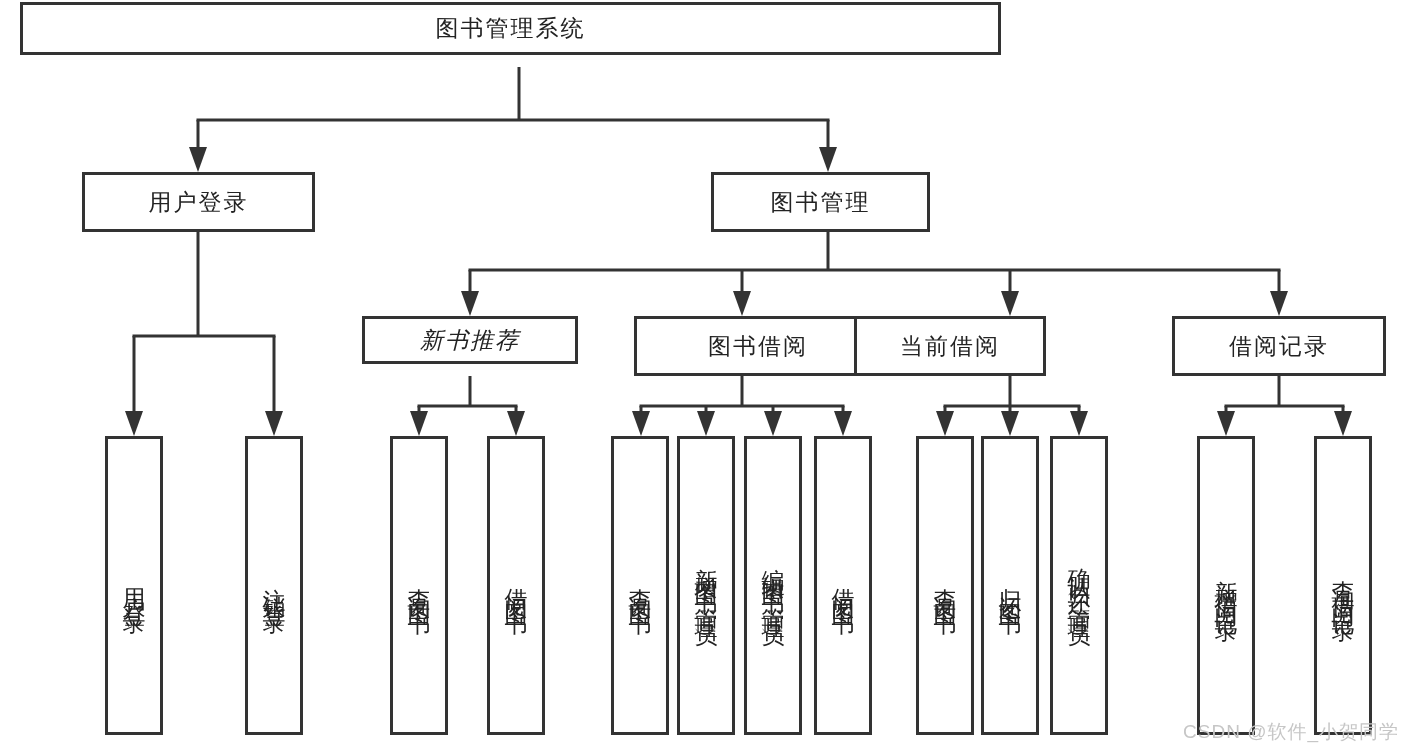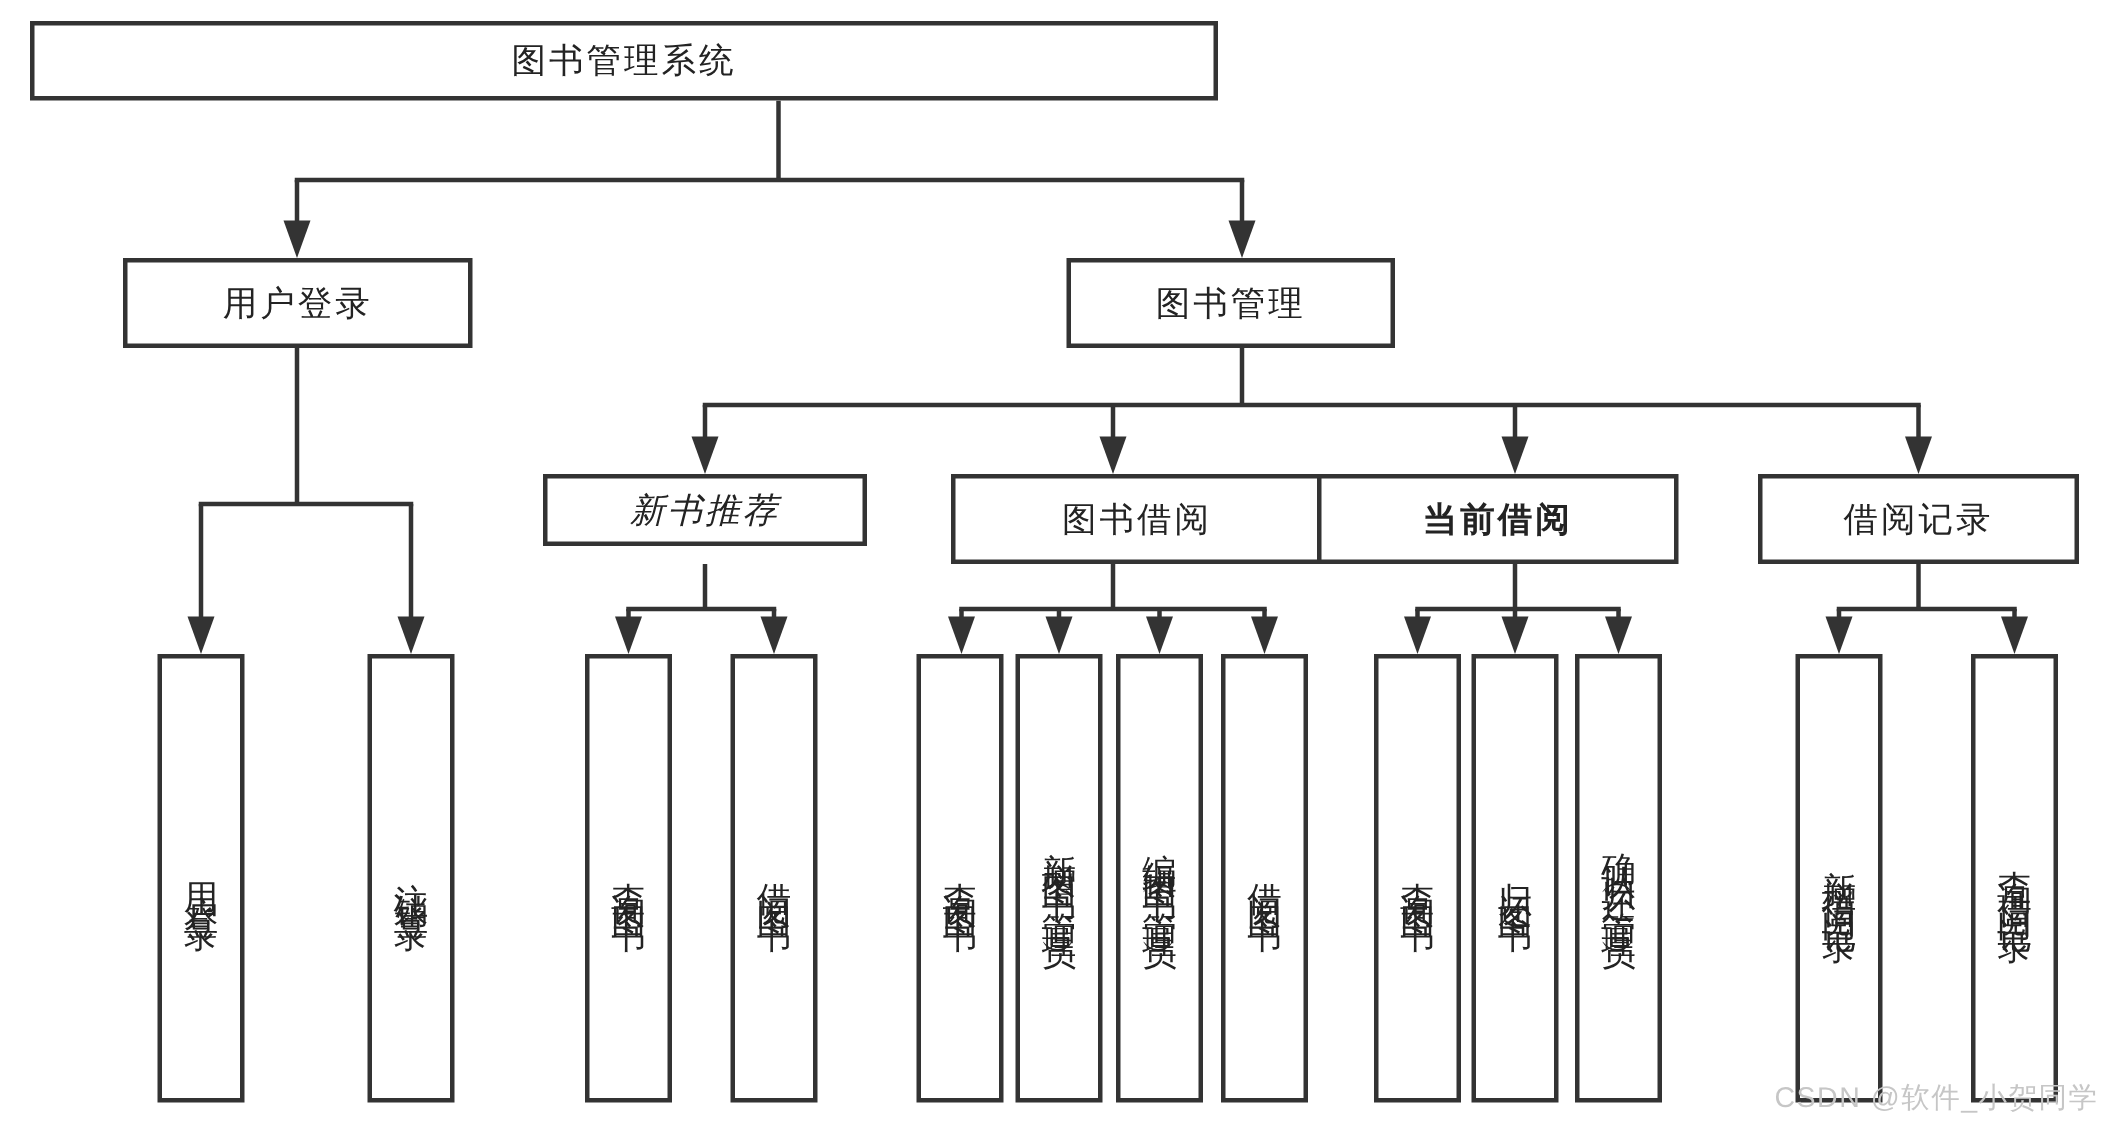--- a/index.html
+++ b/index.html
@@ -101,36 +101,36 @@
       <line x1="1079" y1="406" x2="1079" y2="430" stroke="#333333" stroke-width="3"></line>
       <polygon points="1070,411 1088,411 1079,436" fill="#333333"></polygon>
       <line x1="1279" y1="376" x2="1279" y2="406" stroke="#333333" stroke-width="3"></line>
       <line x1="1224.5" y1="406" x2="1344.5" y2="406" stroke="#333333" stroke-width="3"></line>
       <line x1="1226" y1="406" x2="1226" y2="430" stroke="#333333" stroke-width="3"></line>
       <polygon points="1217,411 1235,411 1226,436" fill="#333333"></polygon>
       <line x1="1343" y1="406" x2="1343" y2="430" stroke="#333333" stroke-width="3"></line>
       <polygon points="1334,411 1352,411 1343,436" fill="#333333"></polygon>
     </svg>
   <div id="nodes">
-      <div class="node horizontal" style="left: 20px; top: 14px; width: 792px; height: 53px;">
+      <div class="node horizontal" style="left: 20px; top: 2px; width: 981px; height: 53px;">
         <span class="lbl">图书管理系统</span>
       </div>
       <div class="node horizontal" style="left: 82px; top: 172px; width: 233px; height: 60px;">
         <span class="lbl">用户登录</span>
       </div>
       <div class="node horizontal" style="left: 711px; top: 172px; width: 219px; height: 60px;">
         <span class="lbl">图书管理</span>
       </div>
       <div class="node horizontal" style="left: 362px; top: 316px; width: 216px; height: 48px; font-style: italic;">
         <span class="lbl">新书推荐</span>
       </div>
       <div class="node horizontal" style="left: 634px; top: 316px; width: 248px; height: 60px;">
         <span class="lbl">图书借阅</span>
       </div>
-      <div class="node horizontal" style="left: 878px; top: 316px; width: 241px; height: 60px; font-weight: bold;">
+      <div class="node horizontal" style="left: 854px; top: 316px; width: 192px; height: 60px;">
         <span class="lbl">当前借阅</span>
       </div>
       <div class="node horizontal" style="left: 1172px; top: 316px; width: 214px; height: 60px;">
         <span class="lbl">借阅记录</span>
       </div>
       <div class="node vertical" style="left: 105px; top: 436px; width: 58px; height: 299px;">
         <span class="lbl">用户登录</span>
       </div>
       <div class="node vertical" style="left: 245px; top: 436px; width: 58px; height: 299px;">
         <span class="lbl">注销登录</span>

